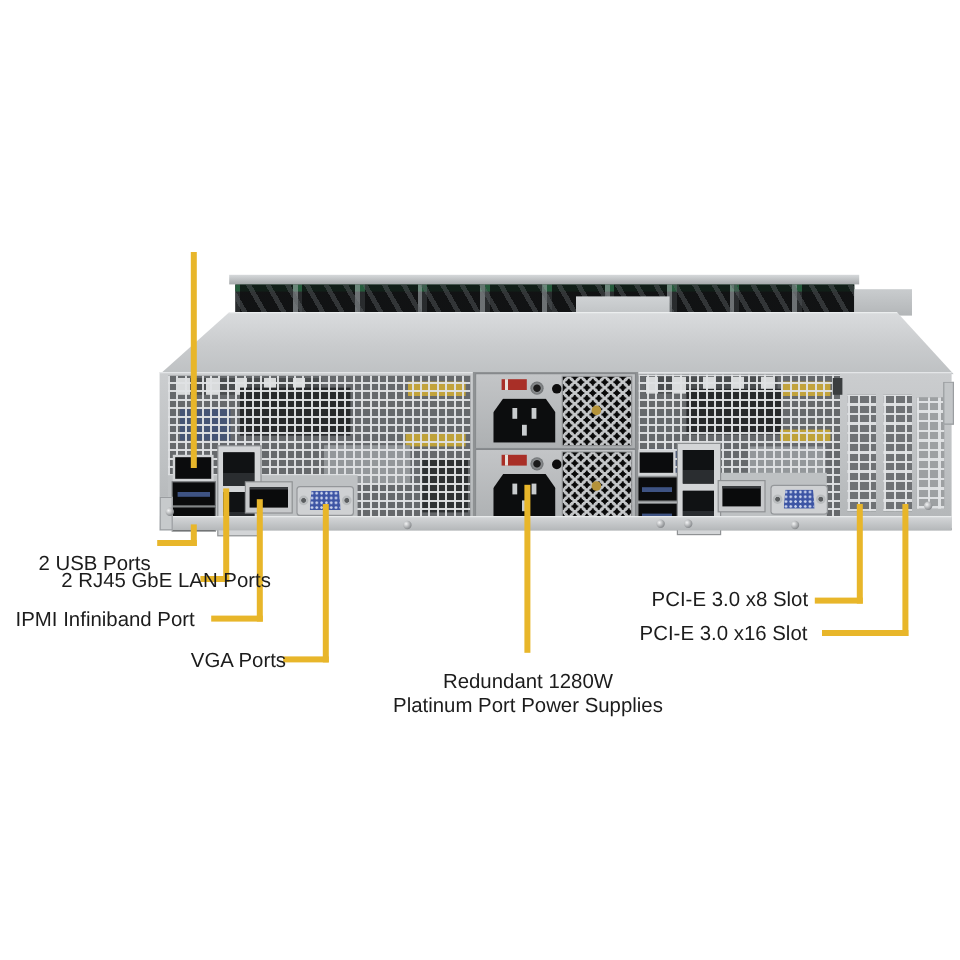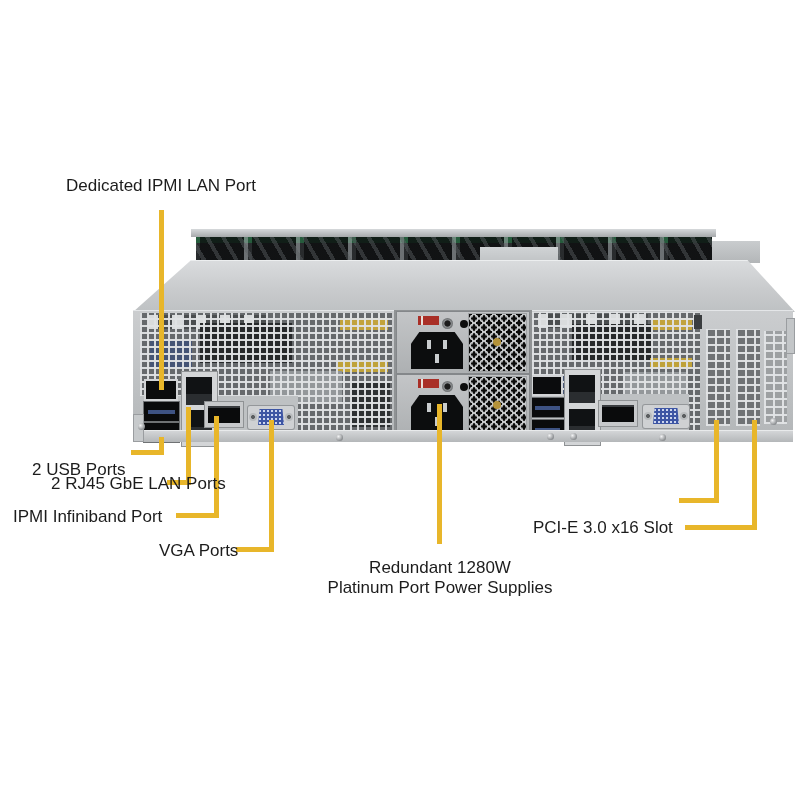--- a/index.html
+++ b/index.html
@@ -226,24 +226,24 @@
   <div class="cl" style="left:214px;top:416px;width:5px;height:102px;"></div>
   <div class="cl" style="left:176px;top:513px;width:43px;height:5px;"></div>
   <div class="cl" style="left:269px;top:420px;width:5px;height:132px;"></div>
   <div class="cl" style="left:236px;top:547px;width:38px;height:5px;"></div>
   <div class="cl" style="left:437px;top:404px;width:5px;height:140px;"></div>
   <div class="cl" style="left:714px;top:420px;width:5px;height:83px;"></div>
   <div class="cl" style="left:679px;top:498px;width:40px;height:5px;"></div>
   <div class="cl" style="left:752px;top:420px;width:5px;height:110px;"></div>
   <div class="cl" style="left:685px;top:525px;width:72px;height:5px;"></div>
 
-  <div class="lbl" style="left:66px;top:176px;">Dedicated IPMI LAN Port</div>
   <div class="lbl" style="left:32px;top:444px;margin-top:16px;">2 USB Ports</div>
   <div class="lbl" style="left:6px;top:474px;margin-left:45px;">2 RJ45 GbE LAN Ports</div>
   <div class="lbl" style="left:13px;top:507px;">IPMI Infiniband Port</div>
   <div class="lbl" style="left:159px;top:541px;">VGA Ports</div>
   <div class="lbl" style="left:309px;top:558px;width:262px;text-align:center;">
     <div>Redundant 1280W</div>
     <div>Platinum Port Power Supplies</div>
   </div>
+  <div class="lbl" style="left:543px;top:490px;">PCI-E 3.0 x8 Slot</div>
   <div class="lbl" style="left:533px;top:518px;">PCI-E 3.0 x16 Slot</div>
 
 </div>
 
 </body></html>

